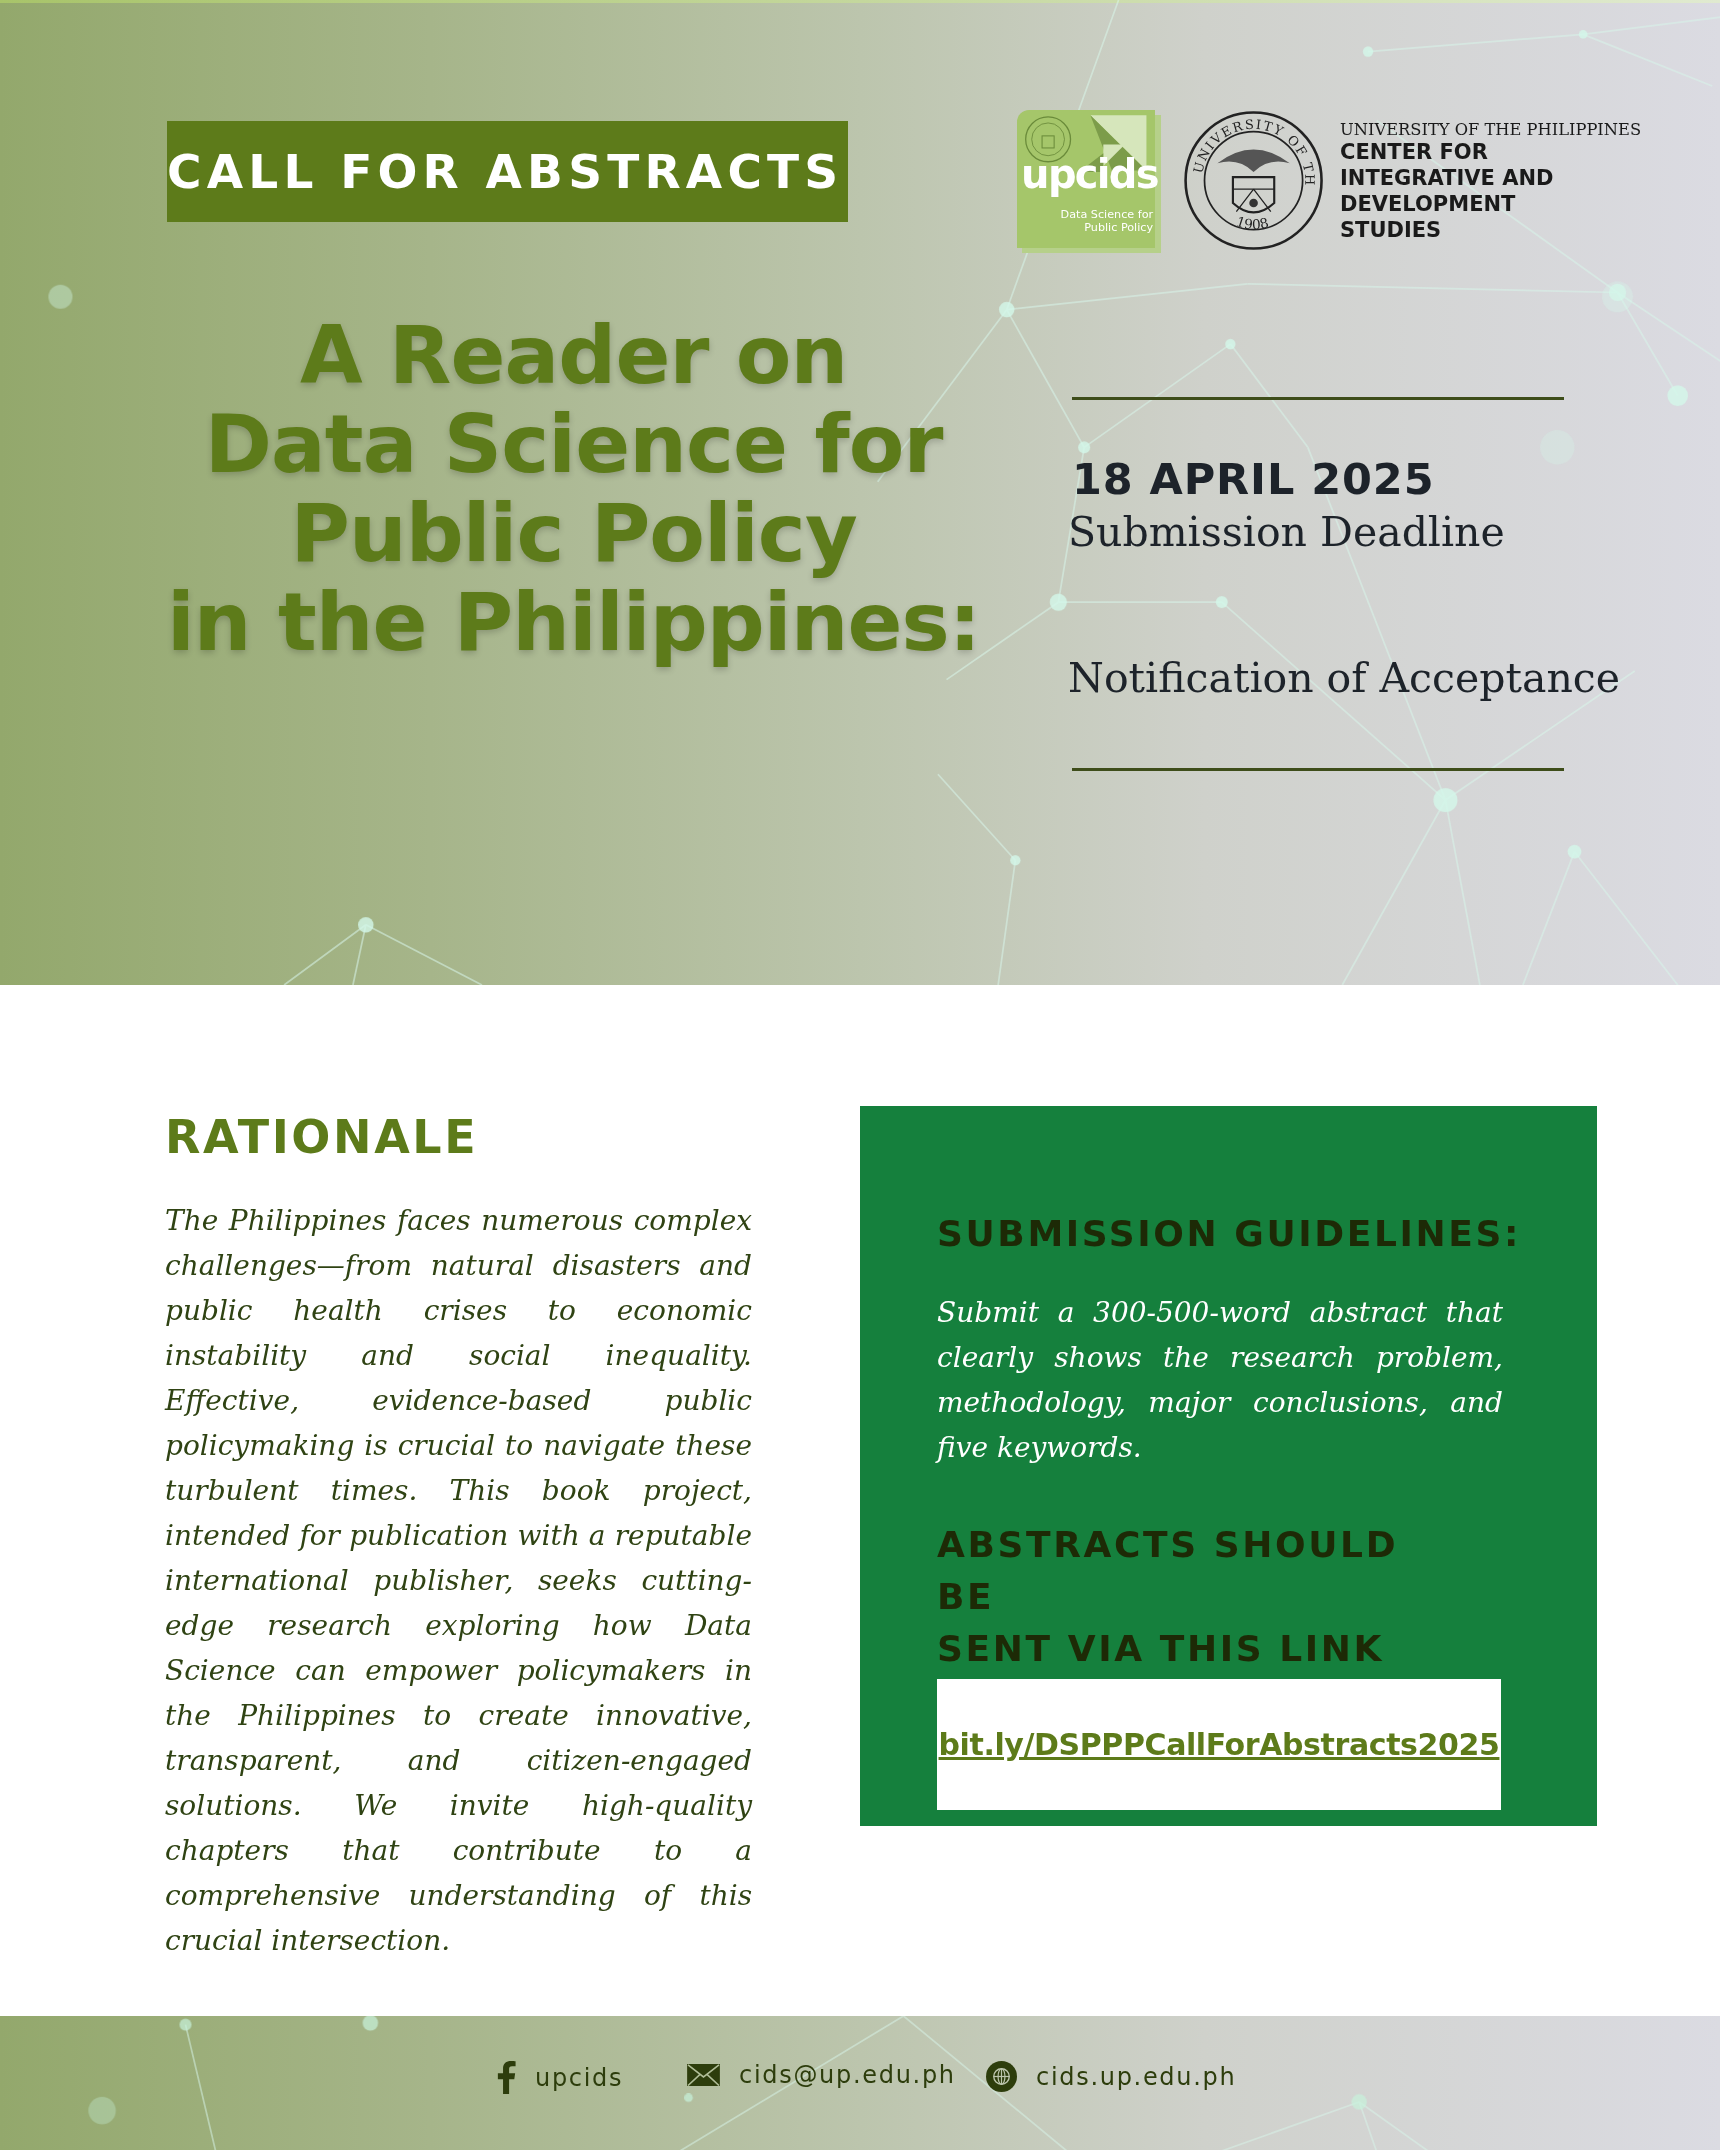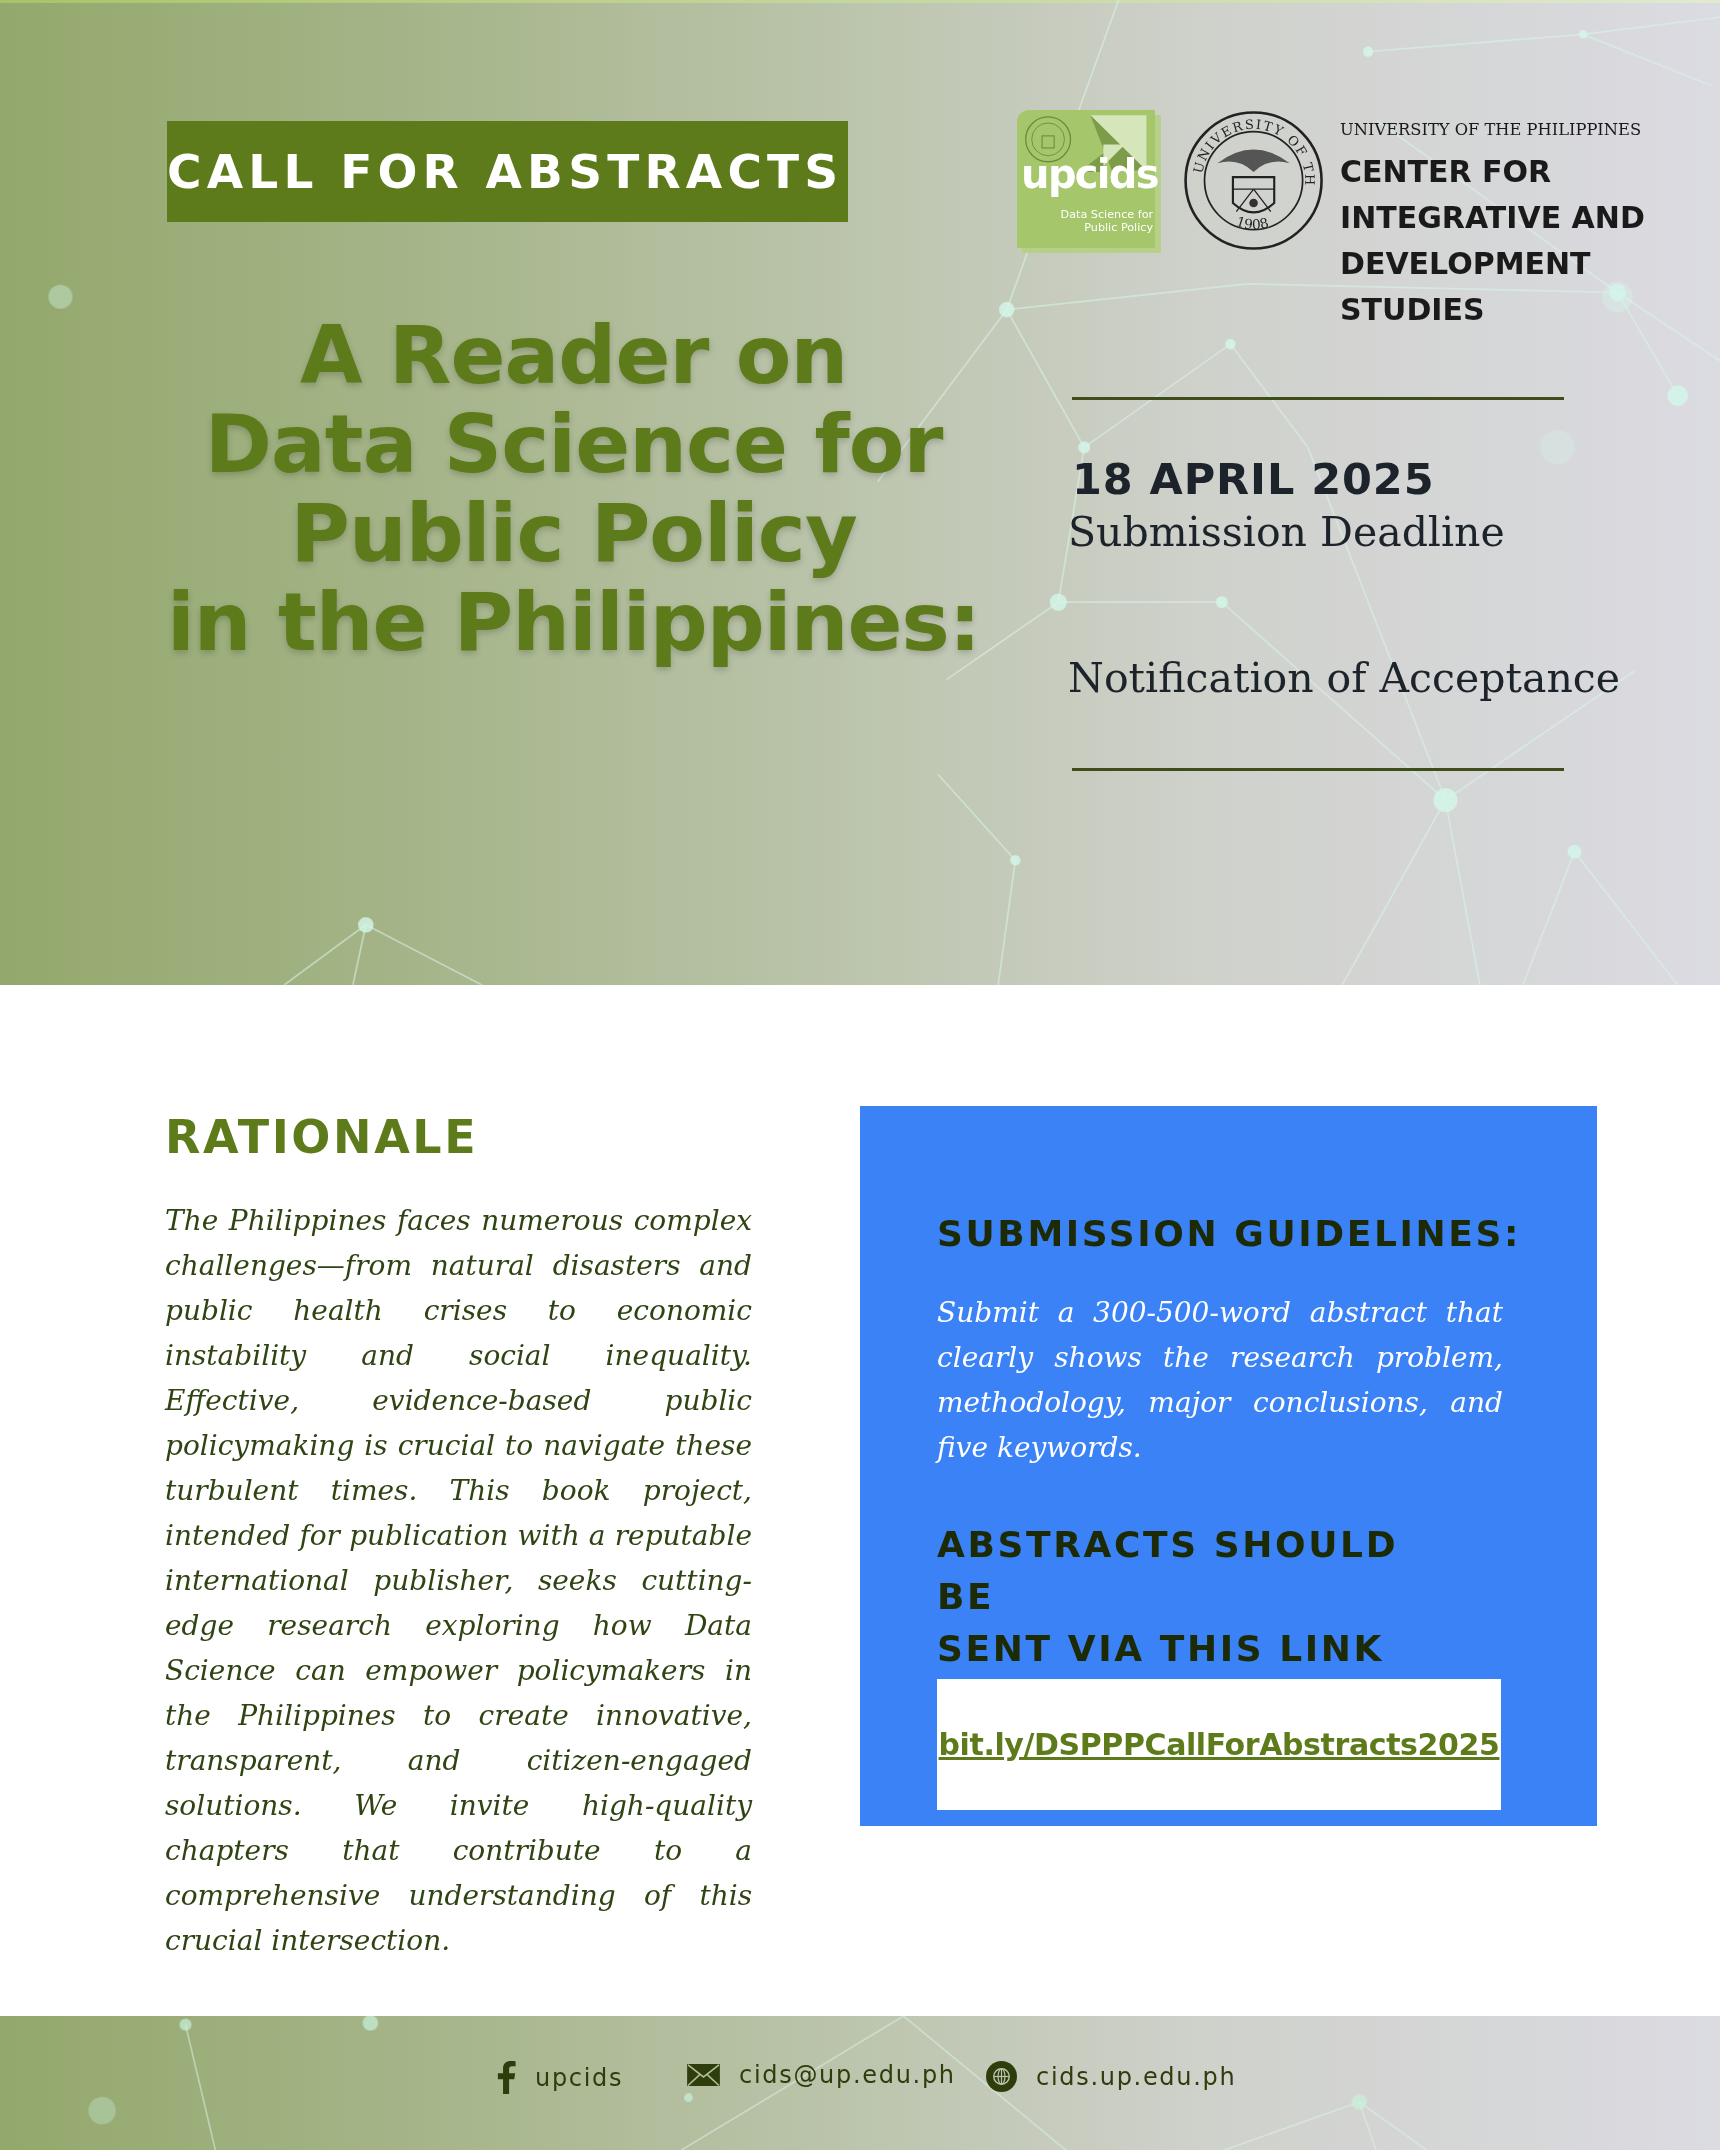--- a/index.html
+++ b/index.html
@@ -18,33 +18,33 @@
   .logo-dspp { position:absolute; left:1017px; top:110px; width:143px; height:139px; }
   .logo-dspp .bg2 { position:absolute; left:5.2px; top:5.2px; width:139px; height:138px; background:#b6d08a; border-radius:12px 0 0 0; }
   .logo-dspp .bg { position:absolute; left:0; top:0; width:138px; height:138px; background:#a5c66a; border-radius:12px 0 0 0; }
   .logo-dspp .word { position:absolute; left:0; top:41px; width:145px; text-align:center; color:#ffffff; font-family:"DejaVu Sans", sans-serif; font-weight:bold; font-size:40px; letter-spacing:-1.7px; }
   .logo-dspp .sub { position:absolute; right:6.9px; top:98px; color:#ffffff; font-family:"DejaVu Sans", sans-serif; font-size:11.2px; text-align:right; line-height:13px; }
 
   .seal { position:absolute; left:1183px; top:110px; width:142px; height:142px; }
 
   .cids-name { position:absolute; left:1340px; top:120px; color:#1a1a1a; }
   .cids-line1 { font-family:"DejaVu Serif", serif; font-size:16.3px; letter-spacing:0; }
-  .cids-line2 { font-family:"DejaVu Sans", sans-serif; font-weight:bold; font-size:30px; line-height:26px;margin-top:20px; }
+  .cids-line2 { font-family:"DejaVu Sans", sans-serif; font-weight:bold; font-size:21px; line-height:26px; }
 
   .title { position:absolute; left:167px; top:311px; color:#5d7b1a; font-family:"DejaVu Sans", sans-serif; font-weight:bold; font-size:81px; line-height:89px; letter-spacing:-0.9px; text-shadow: 0 2.6px 6.9px rgba(0,0,0,0.18); text-align: center; }
   .subtitle { position:absolute; left:167px; top:795px; color:#27380a; font-family:"DejaVu Sans", sans-serif; font-weight:bold; font-style:italic; font-size:58px; letter-spacing:0; text-shadow: 0 2.6px 6.9px rgba(0,0,0,0.18); }
 
   .rule { position:absolute; left:1072px; width:492px; height:2.6px; background:#3e4d1a; }
   .date { position:absolute; left:1072px; color:#1d232a; font-family:"DejaVu Sans", sans-serif; font-weight:bold; font-size:43px; letter-spacing:0.9px; }
   .date-label { position:absolute; left:1068px; color:#1d232a; font-family:"DejaVu Serif", serif; font-size:41px; }
 
   .rationale-h { position:absolute; left:165px; top:1110px; color:#5d7b1a; font-family:"DejaVu Sans", sans-serif; font-weight:bold; font-size:46px; letter-spacing:2.6px; }
   .rationale-p { position:absolute; left:165px; top:1198px; width:587px; color:#2f4313; font-family:"DejaVu Serif", serif; font-style:italic; font-size:28px; line-height:45px; text-align:justify; }
 
-  .guide-box { position:absolute; left:860px; top:1106px; width:737px; height:720px; background:#3b82f6; }
+  .guide-box { position:absolute; left:860px; top:1106px; width:737px; height:720px; background:#15803d; }
   .guide-h { position:absolute; left:77px; top:107px; color:#1d2a06; font-family:"DejaVu Sans", sans-serif; font-weight:bold; font-size:36px; letter-spacing:2.6px; }
   .guide-p { position:absolute; left:77px; top:184px; width:566px; color:#ffffff; font-family:"DejaVu Serif", serif; font-style:italic; font-size:28px; line-height:45px; text-align:justify; }
   .send-h { position:absolute; left:77px; top:413px; width:516px; color:#1d2a06; font-family:"DejaVu Sans", sans-serif; font-weight:bold; font-size:36px; letter-spacing:2.6px; line-height:52px; }
   .link-box { position:absolute; left:77px; top:573px; width:564px; height:131px; background:#ffffff; display:flex; align-items:center; justify-content:center; }
   .link { color:#5d7b1a; font-family:"DejaVu Sans", sans-serif; font-weight:bold; font-size:30px; text-decoration:underline; letter-spacing:-0.4px; }
 
   .footer { position:absolute; left:0; top:2016px; width:1721px; height:135px;
     background: linear-gradient(90deg, #93a86c 0%, #a6b58a 25%, #bcc5ad 50%, #cfd1cb 70%, #dbdbe2 100%); overflow:hidden; }
   .footer-item { position:absolute; top:45px; display:flex; align-items:center; gap:19px; color:#2d3d0c; font-family:"DejaVu Sans", sans-serif; font-size:24px; letter-spacing:1.7px; }
   .ficon { display:inline-flex; align-items:center; justify-content:center; }

